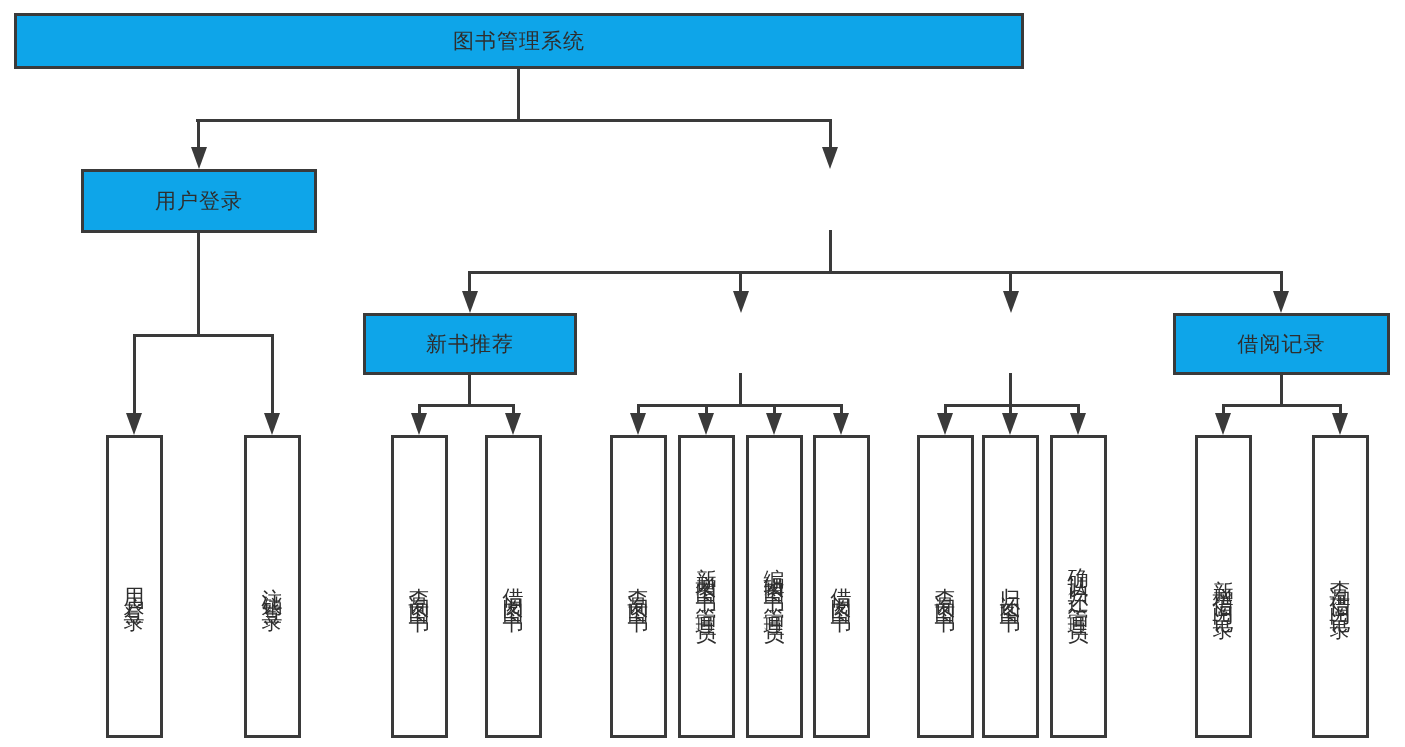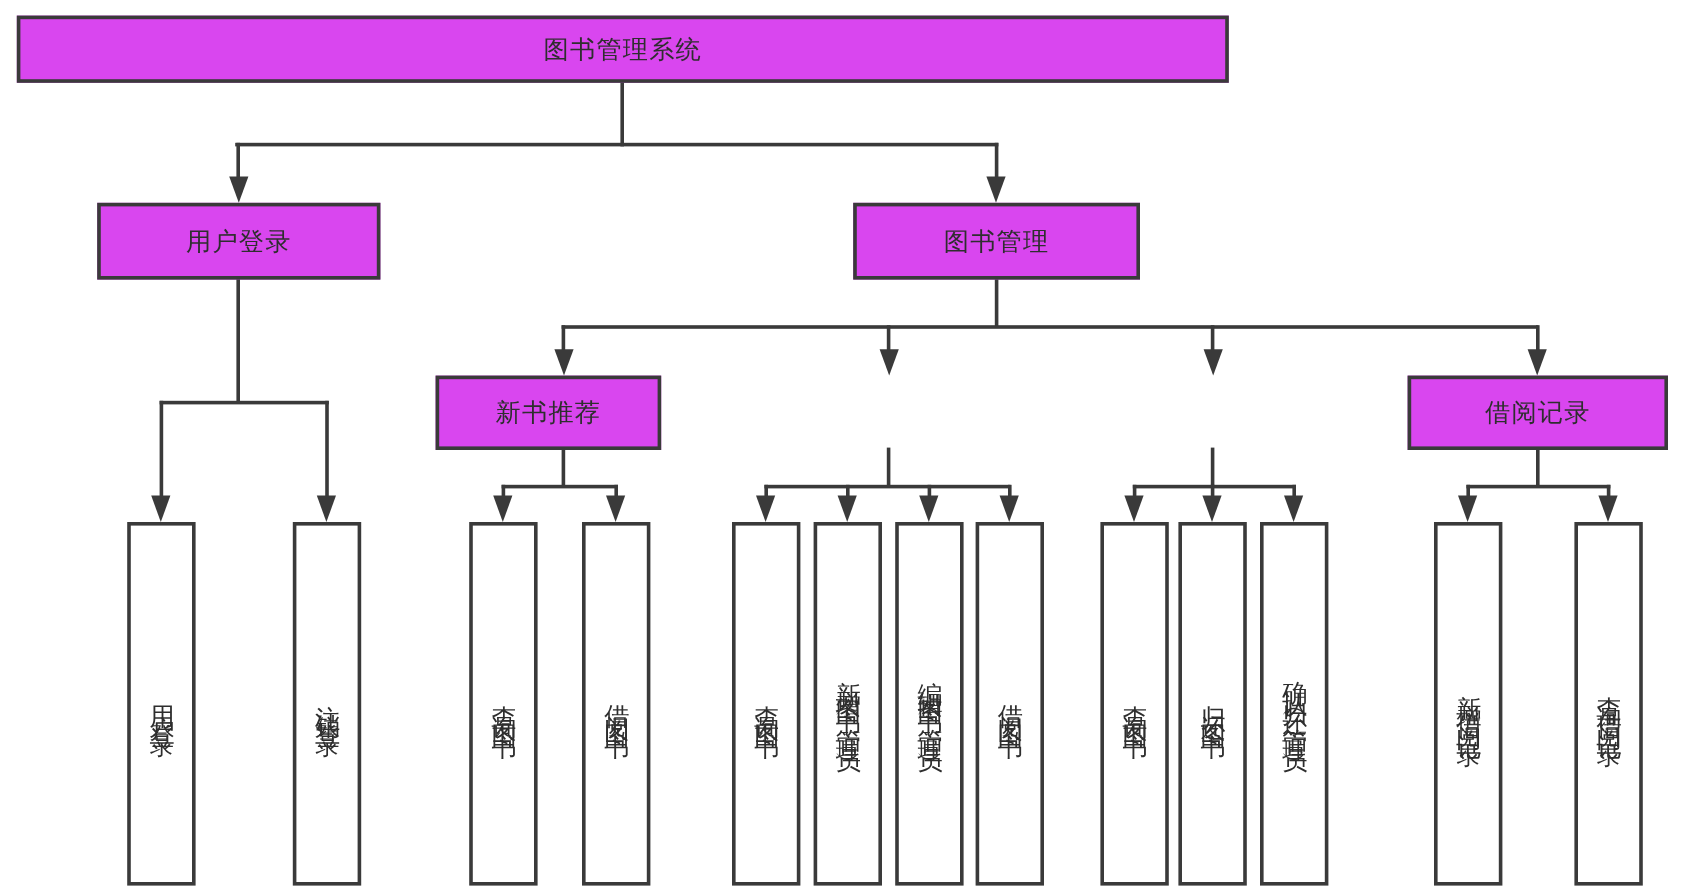--- a/index.html
+++ b/index.html
@@ -2,21 +2,21 @@
 <html lang="zh"><head>
 <meta charset="utf-8">
 <style>
   html,body{margin:0;padding:0;background:#ffffff;}
   .canvas{
     position:relative;width:1405px;height:747px;background:#ffffff;overflow:hidden;
     font-family:"Liberation Sans","DejaVu Sans",sans-serif;color:#2e2e2e;
   }
   
   .hbox{
-    position:absolute;box-sizing:border-box;border:3px solid #3a3a3a;background:#d946ef;
+    position:absolute;box-sizing:border-box;border:3px solid #3a3a3a;background:#0ea5e9;
     display:flex;align-items:center;justify-content:center;
     font-size:21px;letter-spacing:1px;z-index:2;
   }
   
   .vbox{
     position:absolute;top:435px;width:57px;height:303px;box-sizing:border-box;
     border:3px solid #3a3a3a;background:#ffffff;
     display:flex;align-items:center;justify-content:center;z-index:2;
   }
   .vtext{
@@ -101,25 +101,22 @@
   <div class="arr" style="left:1215px;top:413px"></div>
   <div class="arr" style="left:1332px;top:413px"></div>
 
   <div class="hbox" style="left:14px;top:13px;width:1010px;height:56px">
     <span>图书管理系统</span>
   </div>
 
   <div class="hbox" style="left:81px;top:169px;width:236px;height:64px">
     <span>用户登录</span>
   </div>
-  <div class="hbox" style="left:711px;top:169px;width:239px;height:64px">
-    <span>图书管理</span>
-  </div>
 
-  <div class="hbox" style="left:363px;top:313px;width:188px;height:62px">
+  <div class="hbox" style="left:363px;top:313px;width:214px;height:62px">
     <span>新书推荐</span>
   </div>
   <div class="hbox" style="left:1173px;top:313px;width:217px;height:62px">
     <span>借阅记录</span>
   </div>
 
   <div class="vbox" style="left:106px">
     <span class="vtext">用户登录</span>
   </div>
   <div class="vbox" style="left:244px">

